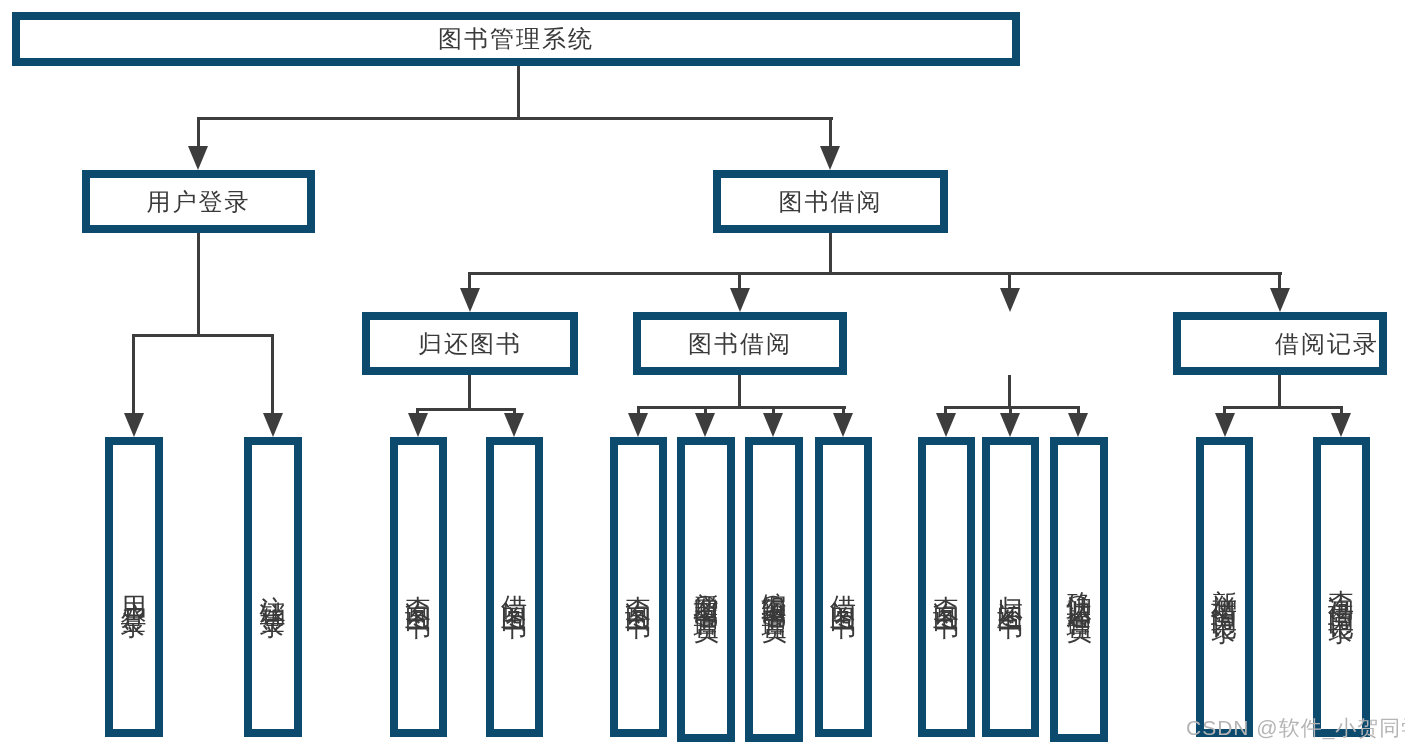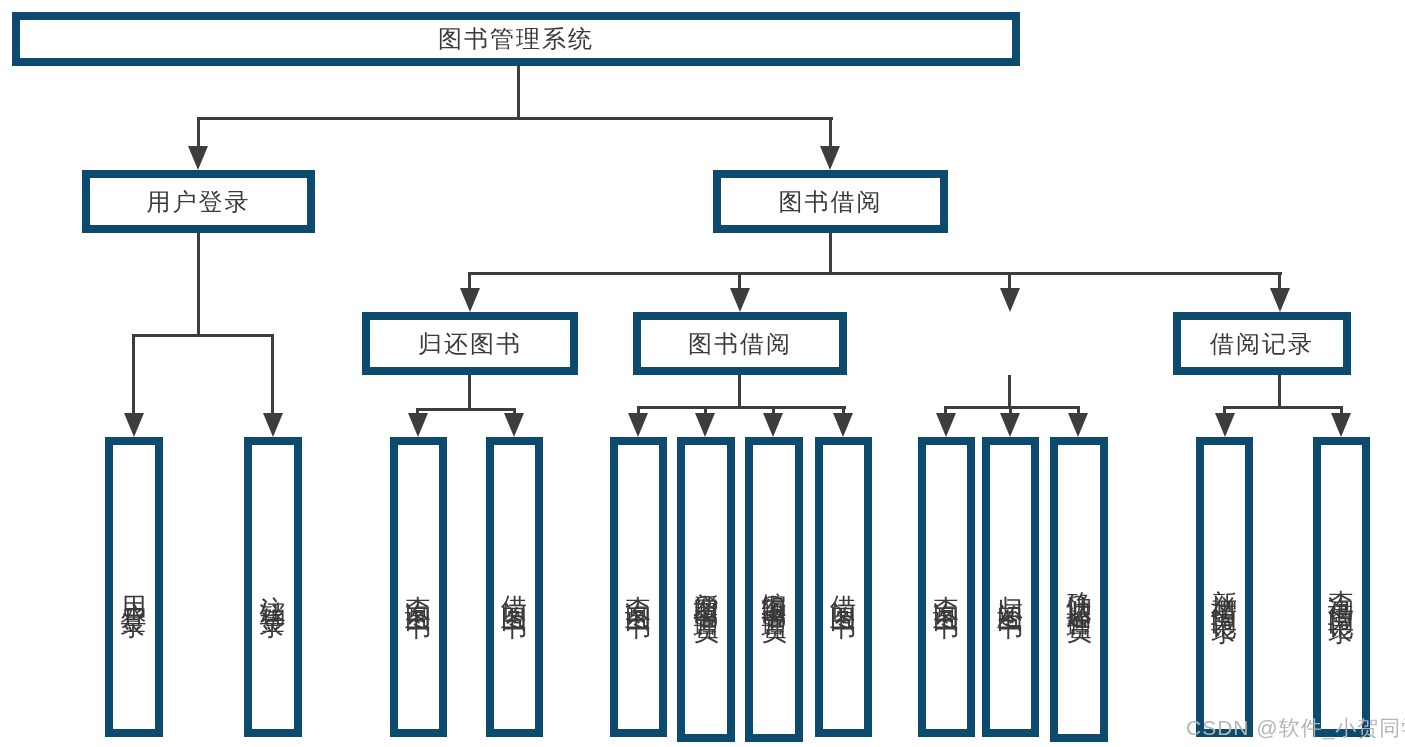--- a/index.html
+++ b/index.html
@@ -99,21 +99,21 @@
   <div class="arrow" style="left:1000px; top:288px;"></div>
   <div class="line" style="left:1278px; top:272px; width:3px; height:20px;"></div>
   <div class="arrow" style="left:1270px; top:288px;"></div>
 
   <div class="box hbox" style="left:362px; top:312px; width:216px; height:63px;">
     <span>归还图书</span>
   </div>
   <div class="box hbox" style="left:633px; top:312px; width:214px; height:63px;">
     <span>图书借阅</span>
   </div>
-  <div class="box hbox" style="left:1173px; top:312px; width:178px; height:63px;">
+  <div class="box hbox" style="left:1173px; top:312px; width:214px; height:63px;justify-content:flex-end;">
     <span>借阅记录</span>
   </div>
 
   <div class="line" style="left:468px; top:375px; width:3px; height:33px;"></div>
   <div class="line" style="left:416px; top:408px; width:100px; height:3px;"></div>
   <div class="line" style="left:416px; top:408px; width:3px; height:8px;"></div>
   <div class="arrow" style="left:408px; top:413px;"></div>
   <div class="line" style="left:513px; top:408px; width:3px; height:8px;"></div>
   <div class="arrow" style="left:504px; top:413px;"></div>
 

